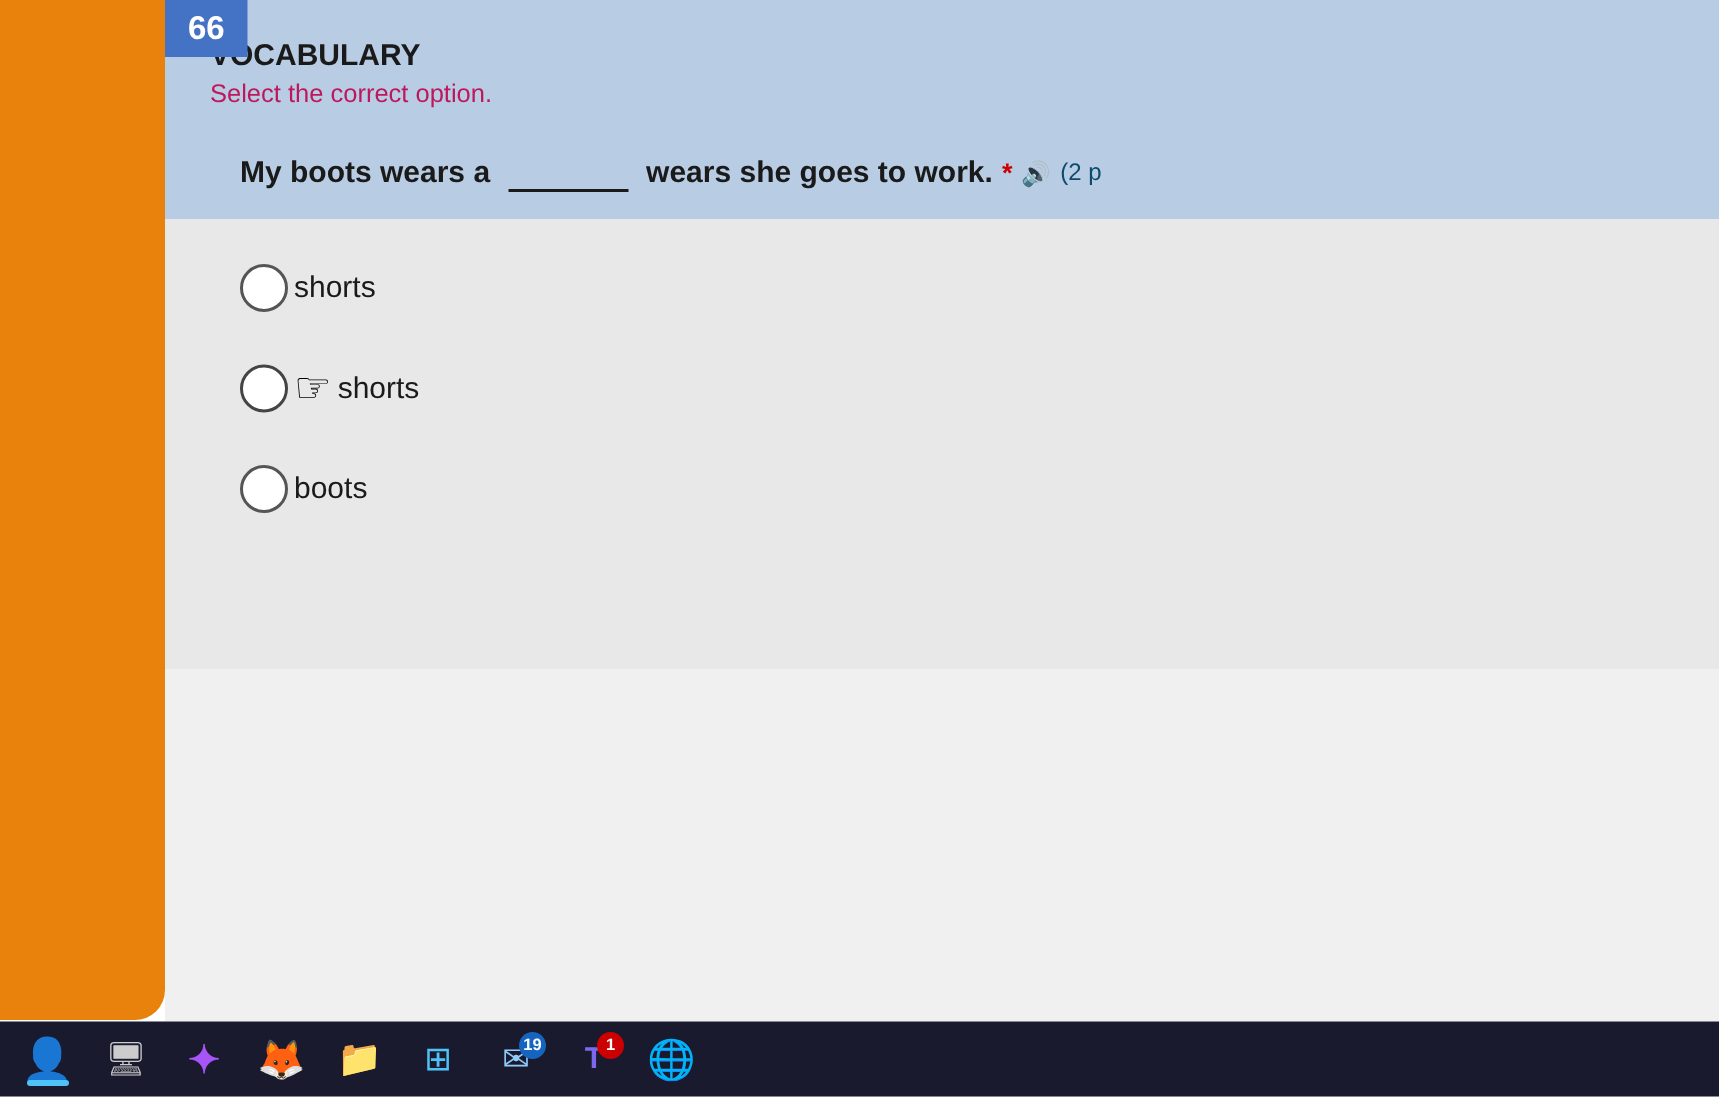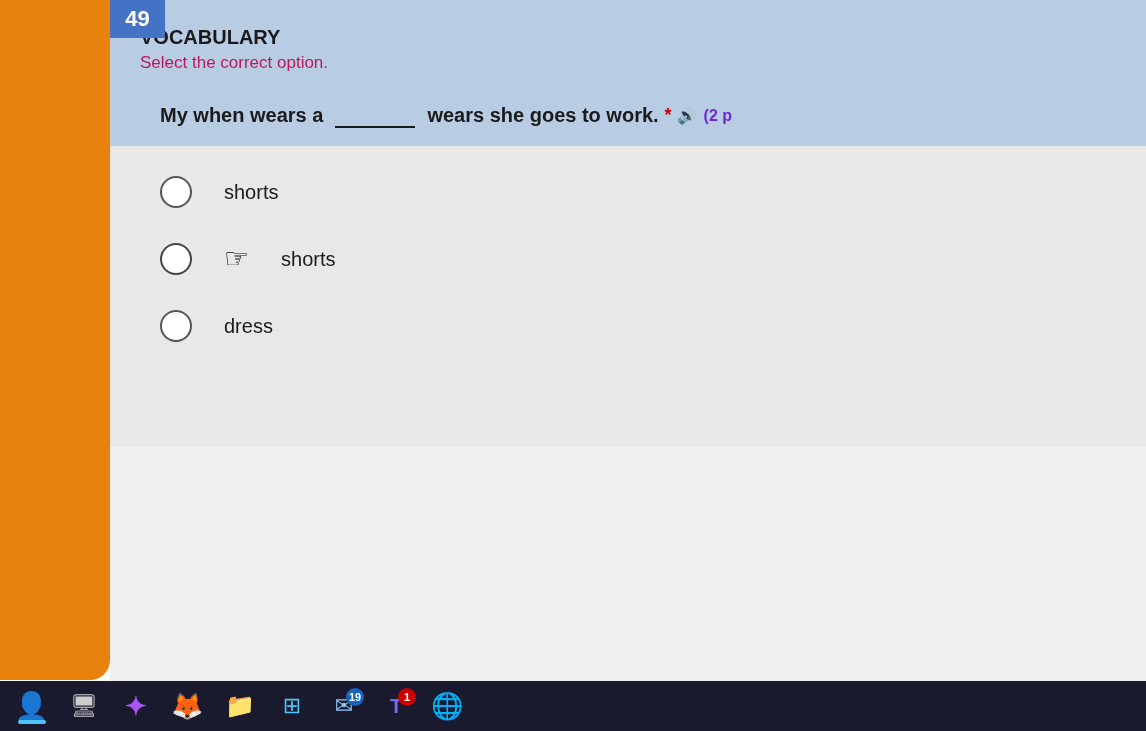--- a/index.html
+++ b/index.html
@@ -90,34 +90,34 @@
       font-size: 18px;
     }
 
     .speaker-icon {
       font-size: 16px;
       color: #333;
     }
 
     .points {
       font-size: 16px;
-      font-weight: bold;
-      color: #6d28d9;
+      font-weight: normal;
+      color: #0c4a6e;
     }
 
     .options-area {
       background: #e8e8e8;
       padding: 30px 50px;
       min-height: 300px;
     }
 
     .option-row {
       display: flex;
       align-items: center;
-      gap: 32px;
+      gap: 4px;
       margin-bottom: 35px;
       cursor: pointer;
     }
 
     .radio-outer {
       width: 32px;
       height: 32px;
       border-radius: 50%;
       border: 2.5px solid #555;
       display: flex;
@@ -206,26 +206,26 @@
     }
   </style>
 </head>
 <body>
 
 <div class="orange-sidebar"></div>
 
 <div class="main-content">
 
   <div class="question-header">
-    <div class="question-number-box">49</div>
+    <div class="question-number-box">66</div>
     <div class="question-type">VOCABULARY</div>
     <div class="question-instruction">Select the correct option.</div>
 
     <div class="question-sentence">
-      <span>My when wears a</span>
+      <span>My boots wears a</span>
       <span class="blank">&nbsp;</span>
       <span>wears she goes to work.</span>
       <span class="asterisk">*</span>
       <span class="speaker-icon">🔊</span>
       <span class="points">(2 p</span>
     </div>
   </div>
 
   <div class="options-area">
 
@@ -241,21 +241,21 @@
         <div class="radio-inner"></div>
       </div>
       <span class="cursor-hand">☞</span>
       <span class="option-label">shorts</span>
     </div>
 
     <div class="option-row">
       <div class="radio-outer">
         <div class="radio-inner"></div>
       </div>
-      <span class="option-label">dress</span>
+      <span class="option-label">boots</span>
     </div>
 
   </div>
 </div>
 
 <div class="taskbar">
 
   <div class="taskbar-item" style="font-size:28px; color:#aaa;">
     👤
     <div class="taskbar-progress"></div>

